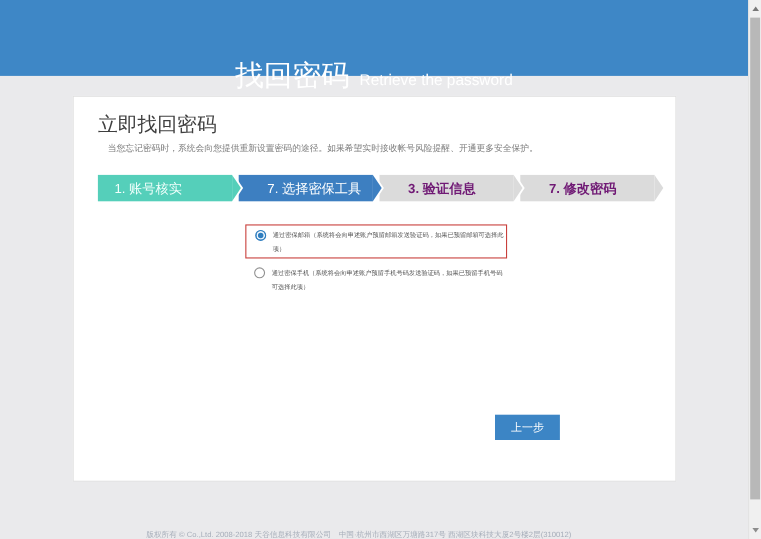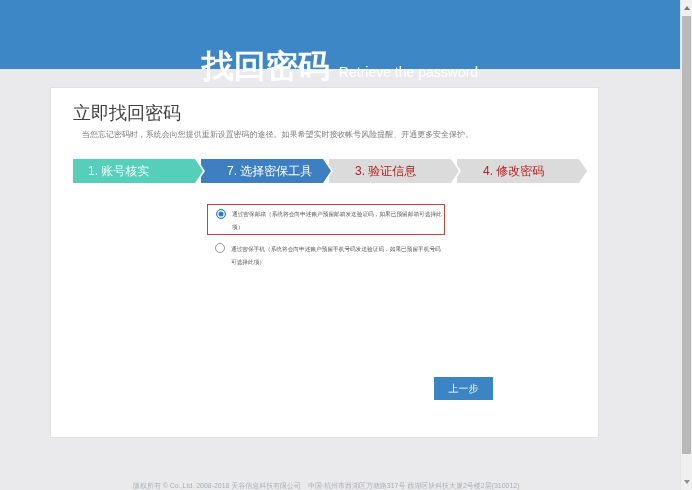--- a/index.html
+++ b/index.html
@@ -6,25 +6,25 @@
   #viewport{
     position:relative;width:692px;height:490px;overflow:hidden;
     background:#eaeaec;font-family:"Liberation Sans","DejaVu Sans",sans-serif;
   }
   
   .banner{
     position:absolute;left:0;top:0;width:680px;height:69px;background:#3e87c6;
     display:flex;align-items:baseline;justify-content:center;gap:9px;
     padding-top:20px;box-sizing:border-box;
   }
-  .banner .zh{color:#ffffff;font-size:32px;line-height:30px;font-weight:bold;}
+  .banner .zh{color:#ffffff;font-size:26px;line-height:30px;}
   .banner .en{color:#ffffff;font-size:14px;margin-top:44px;}
   
   .card{
-    position:absolute;left:50px;top:87px;width:549px;height:351px;
+    position:absolute;left:66px;top:87px;width:549px;height:351px;
     background:#ffffff;border:1px solid #e0e0e0;box-sizing:border-box;
   }
   .card-title{position:absolute;left:22px;top:13px;font-size:18px;color:#3f3f3f;}
   .card-desc{
     position:absolute;left:31px;top:42px;font-size:14px;color:#7b7b7b;
     white-space:nowrap;transform:scale(0.57);transform-origin:0 0;
   }
   
   .steps{position:absolute;left:22px;top:71px;height:24px;display:flex;}
   .step{
@@ -37,21 +37,21 @@
     border-left:8px solid #ffffff;z-index:2;
   }
   .step::after{
     content:"";position:absolute;left:100%;top:0;width:0;height:0;
     border-top:12px solid transparent;border-bottom:12px solid transparent;z-index:3;
   }
   .step.completed{background:#55cfba;color:#f2fffc;padding-left:15px;}
   .step.completed::after{border-left:8px solid #55cfba;}
   .step.current{background:#3d7fc1;color:#ffffff;padding-left:26px;}
   .step.current::after{border-left:8px solid #3d7fc1;}
-  .step.upcoming{background:#dbdbdb;color:#b91c1c;padding-left:26px;}
+  .step.upcoming{background:#dbdbdb;color:#701a75;padding-left:26px;font-weight:bold;}
   .step.upcoming::after{border-left:8px solid #dbdbdb;}
   
   .option{position:absolute;left:156px;width:238px;box-sizing:border-box;}
   .option.highlight{top:116px;height:31px;border:1px solid #c9403c;}
   .option.plain{top:152px;height:30px;}
   .radio{position:absolute;left:8px;width:10px;height:10px;border-radius:50%;box-sizing:border-box;cursor:pointer;}
   .option.highlight .radio{top:4px;background:#2e7dbf;border:1px solid #2e7dbf;box-shadow:inset 0 0 0 1.5px #eaf3fb;}
   .option.plain .radio{top:3px;background:#ffffff;border:1px solid #919191;}
   .option-text{
     position:absolute;left:24px;top:2px;width:394px;
@@ -95,21 +95,21 @@
 
   <div class="card">
 
     <div class="card-title">立即找回密码</div>
     <div class="card-desc">当您忘记密码时，系统会向您提供重新设置密码的途径。如果希望实时接收帐号风险提醒、开通更多安全保护。</div>
 
     <div class="steps">
       <div class="step completed">1. 账号核实</div>
       <div class="step current">7. 选择密保工具</div>
       <div class="step upcoming">3. 验证信息</div>
-      <div class="step upcoming">4. 修改密码</div>
+      <div class="step upcoming">7. 修改密码</div>
     </div>
 
     <div class="option highlight">
       <span class="radio"></span>
       <div class="option-text">通过密保邮箱（系统将会向申述账户预留邮箱发送验证码，如果已预留邮箱可选择此项）</div>
     </div>
 
     <div class="option plain">
       <span class="radio"></span>
       <div class="option-text">通过密保手机（系统将会向申述账户预留手机号码发送验证码，如果已预留手机号码可选择此项）</div>

